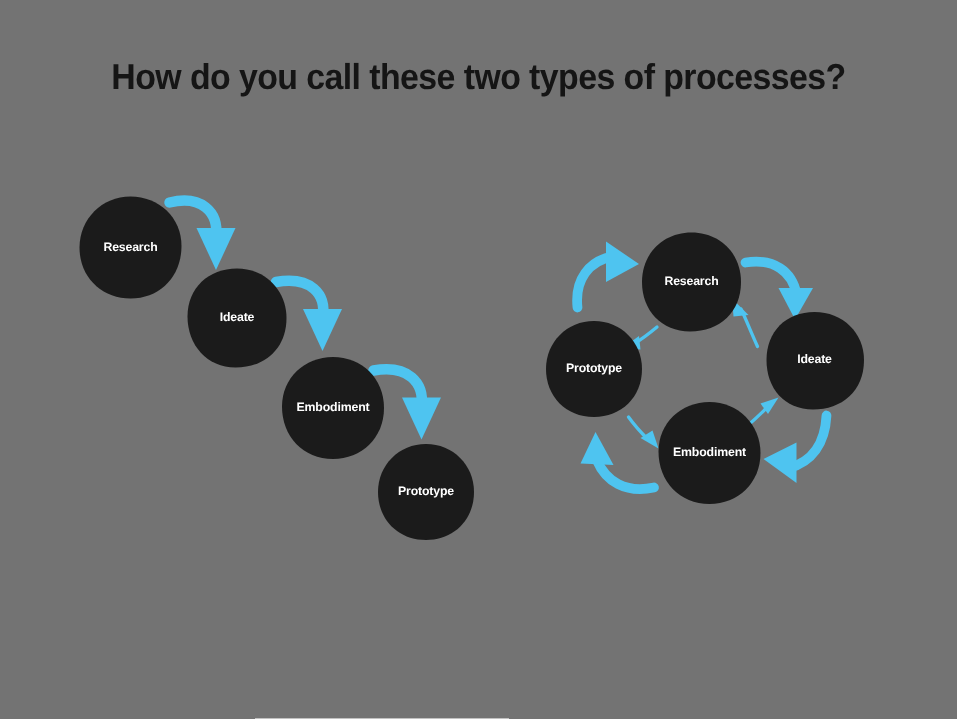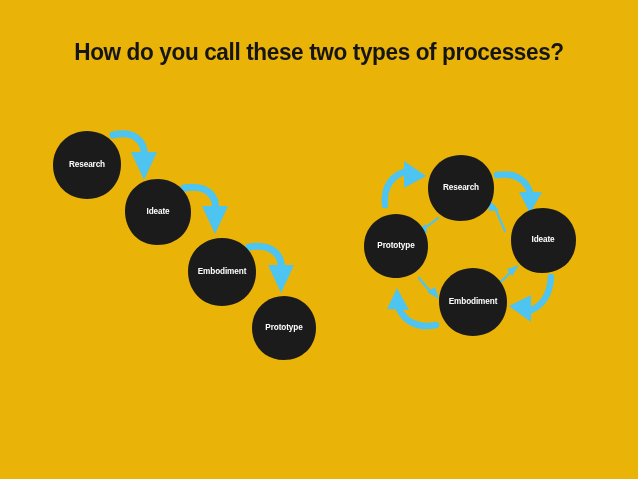--- a/index.html
+++ b/index.html
@@ -10,21 +10,21 @@
   body {
     width: 638px;
     height: 479px;
     overflow: hidden;
     font-family: "Liberation Sans", sans-serif;
   }
   #slide {
     position: relative;
     width: 638px;
     height: 479px;
-    background: #eab308;
+    background: #737373;
   }
   #slide-title {
     position: absolute;
     left: 0;
     top: 38px;
     width: 638px;
     text-align: center;
     font-family: "Liberation Sans", sans-serif;
     font-weight: bold;
     font-size: 24px;

